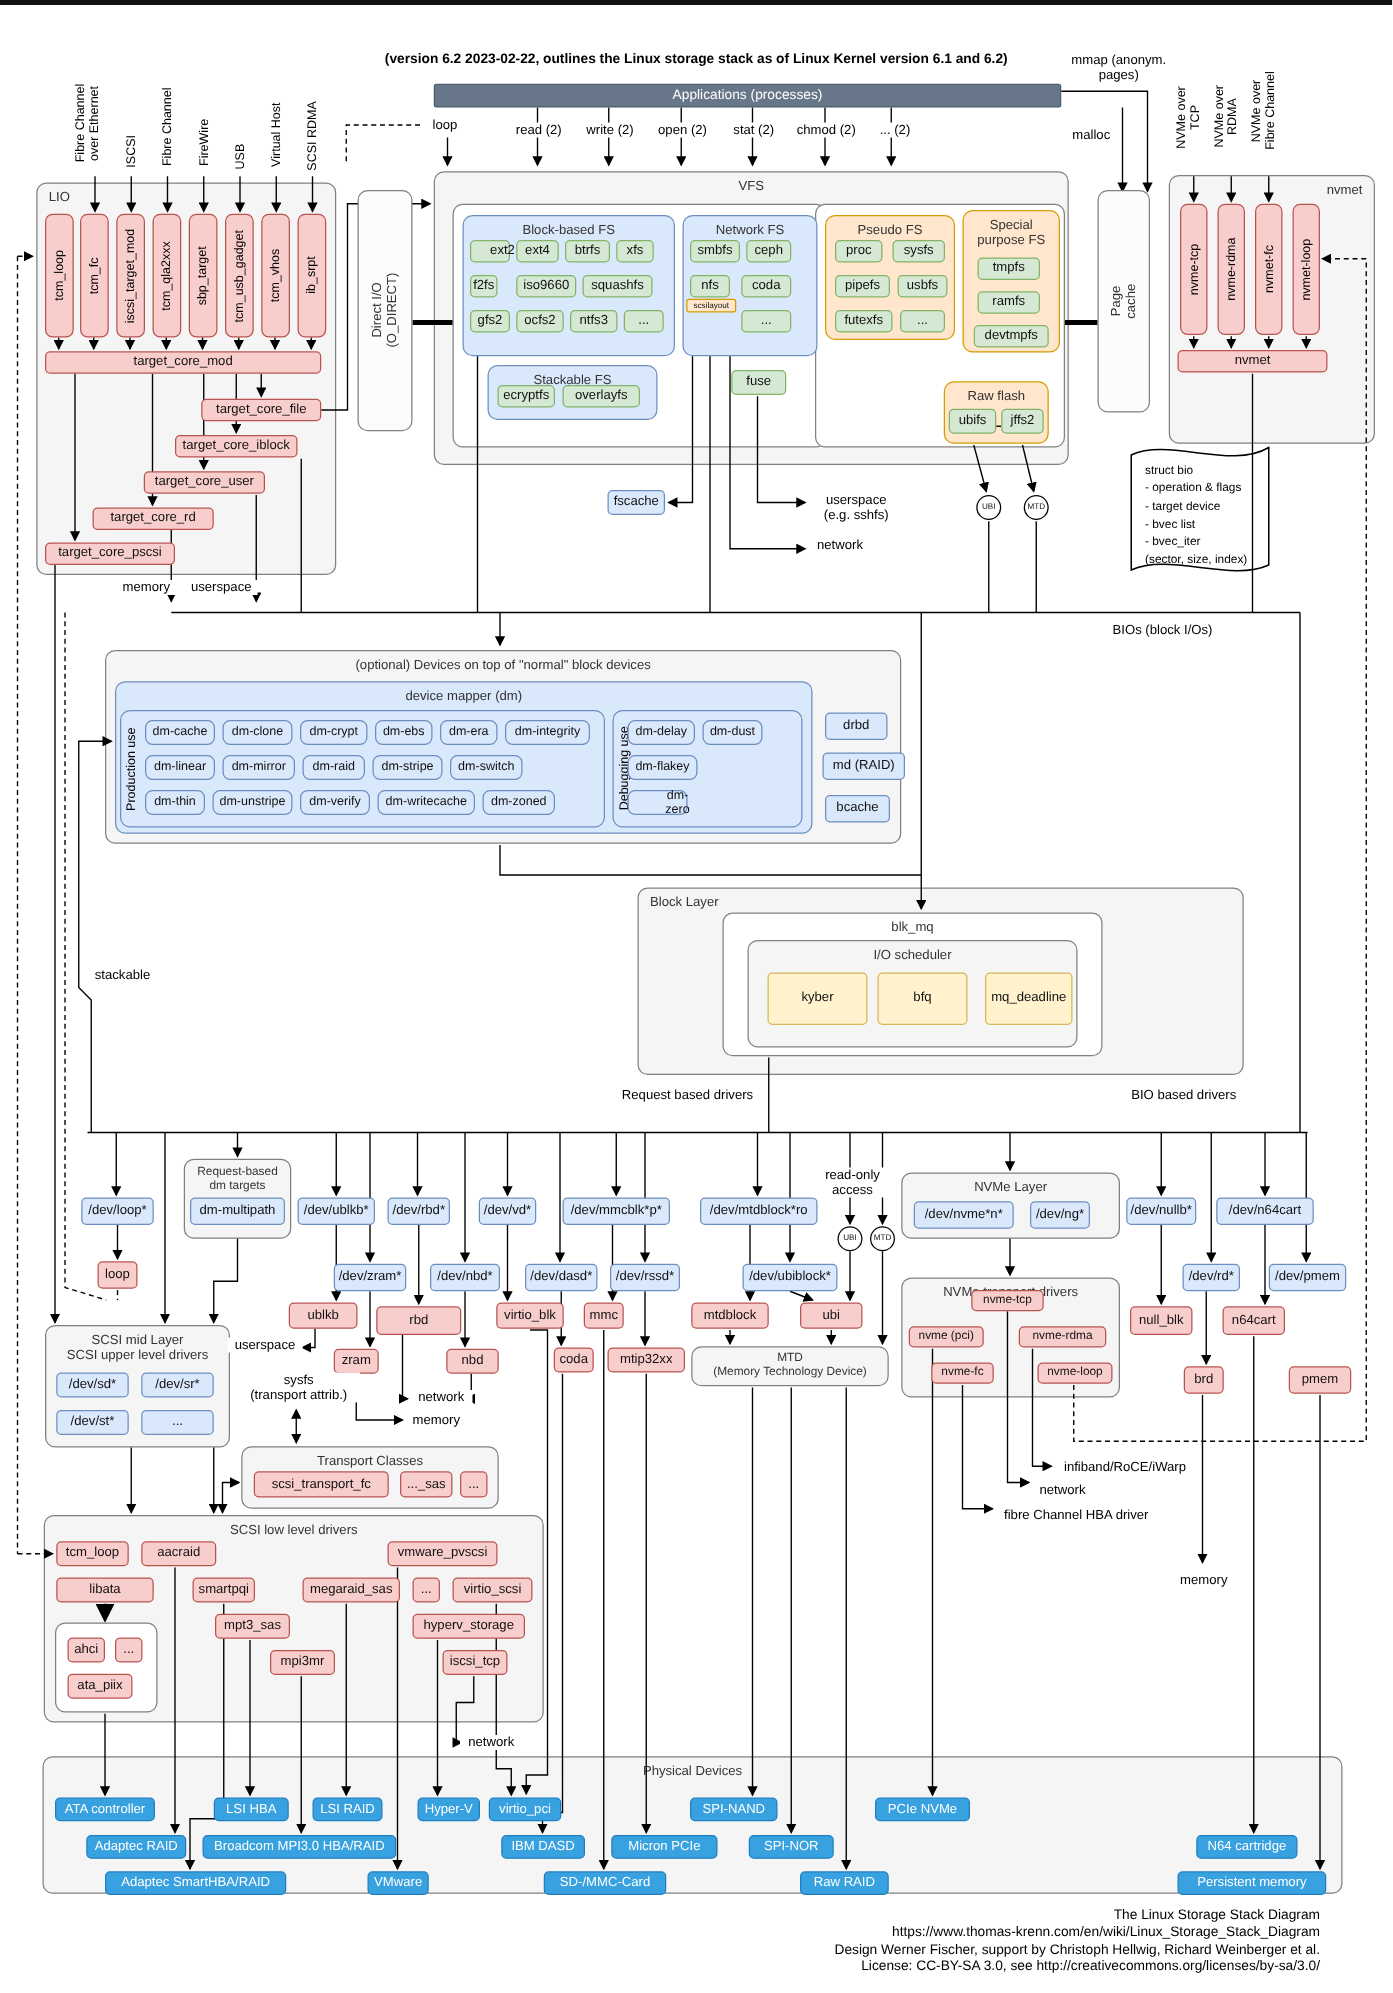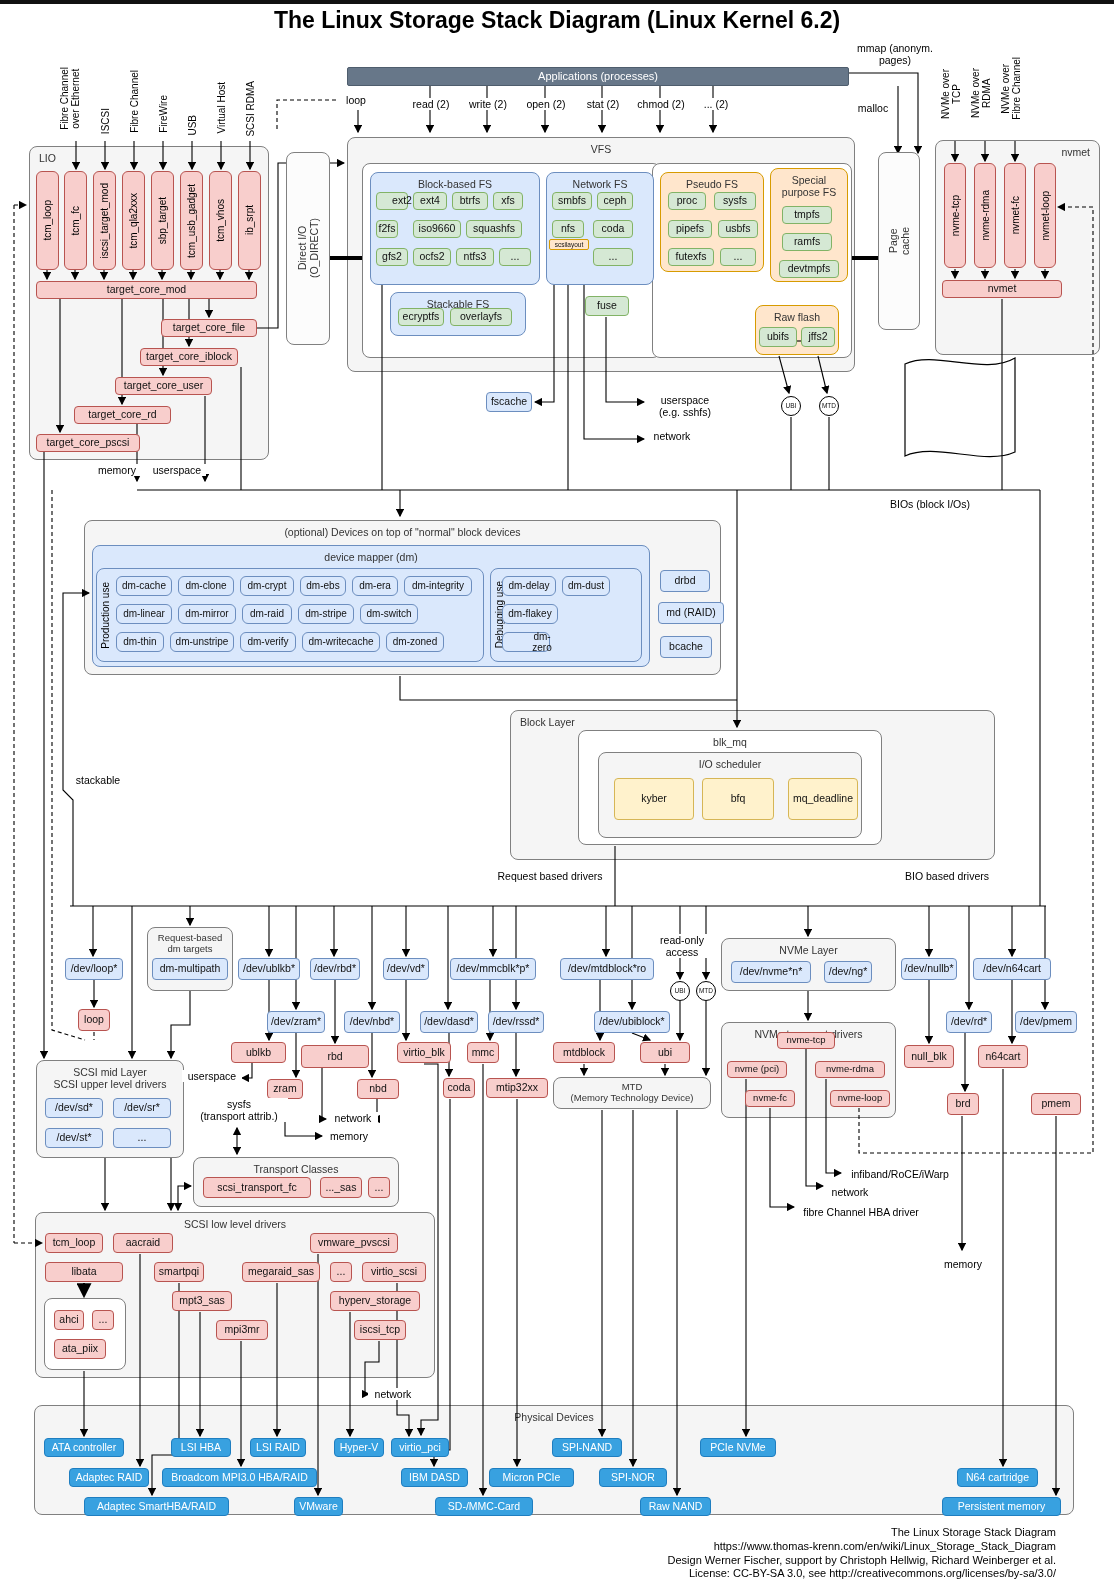--- a/index.html
+++ b/index.html
@@ -35,21 +35,21 @@
   .lbl{position:absolute;font-size:10.5px;color:#000;white-space:pre-line;line-height:1.18;background:#fff;z-index:4;padding:0 1px;text-align:center;}
   svg#wires{position:absolute;left:0;top:0;z-index:2;pointer-events:none;}
   #structbio-text{position:absolute;font-size:9.5px;line-height:1.5;color:#000;z-index:4;white-space:pre-line;text-align:left;}
   #footer{position:absolute;right:58px;top:1526px;width:620px;text-align:right;font-size:11px;color:#000;line-height:1.25;z-index:4;}
 </style>
 </head>
 <body>
 
 <div id="canvas">
   <div id="topbar"></div>
-  <div class="ttl">The Linux Storage Stack Diagram (Linux Kernel 6.2)</div>
+  <div class="sub">(version 6.2 2023-02-22, outlines the Linux storage stack as of Linux Kernel version 6.1 and 6.2)</div>
 
   <div id="layer-containers">
       <div class="cont cgray" style="left: 29px; top: 146px; width: 240px; height: 314px;">
         <span class="clabel lp-tl">LIO</span>
       </div>
       <div class="cont cgray" style="left: 347px; top: 137px; width: 508px; height: 235px;">
         <span class="clabel lp-tc">VFS</span>
       </div>
       <div class="cont cwhite" style="left: 362px; top: 163px; width: 299px; height: 195px;"></div>
       <div class="cont cwhite" style="left: 652px; top: 163px; width: 200px; height: 195px;"></div>
@@ -499,21 +499,21 @@
       <div class="node phys" style="left: 700px; top: 1438px; width: 76px; height: 19px;">PCIe NVMe</div>
       <div class="node phys" style="left: 69px; top: 1468px; width: 80px; height: 19px;">Adaptec RAID</div>
       <div class="node phys" style="left: 162px; top: 1468px; width: 155px; height: 19px;">Broadcom MPI3.0 HBA/RAID</div>
       <div class="node phys" style="left: 401px; top: 1468px; width: 67px; height: 19px;">IBM DASD</div>
       <div class="node phys" style="left: 489px; top: 1468px; width: 85px; height: 19px;">Micron PCIe</div>
       <div class="node phys" style="left: 599px; top: 1468px; width: 68px; height: 19px;">SPI-NOR</div>
       <div class="node phys" style="left: 957px; top: 1468px; width: 81px; height: 19px;">N64 cartridge</div>
       <div class="node phys" style="left: 84px; top: 1497px; width: 145px; height: 19px;">Adaptec SmartHBA/RAID</div>
       <div class="node phys" style="left: 294px; top: 1497px; width: 49px; height: 19px;">VMware</div>
       <div class="node phys" style="left: 435px; top: 1497px; width: 98px; height: 19px;">SD-/MMC-Card</div>
-      <div class="node phys" style="left: 640px; top: 1497px; width: 71px; height: 19px;">Raw NAND</div>
+      <div class="node phys" style="left: 640px; top: 1497px; width: 71px; height: 19px;">Raw RAID</div>
       <div class="node phys" style="left: 942px; top: 1497px; width: 119px; height: 19px;">Persistent memory</div>
       <div class="lbl" style="left: 338px; top: 94px; width: 34px; height: 12px;">loop</div>
       <div class="lbl" style="left: 405px; top: 98px; width: 50px; height: 12px;">read (2)</div>
       <div class="lbl" style="left: 462px; top: 98px; width: 50px; height: 12px;">write (2)</div>
       <div class="lbl" style="left: 520px; top: 98px; width: 50px; height: 12px;">open (2)</div>
       <div class="lbl" style="left: 578px; top: 98px; width: 48px; height: 12px;">stat (2)</div>
       <div class="lbl" style="left: 632px; top: 98px; width: 56px; height: 12px;">chmod (2)</div>
       <div class="lbl" style="left: 695px; top: 98px; width: 40px; height: 12px;">... (2)</div>
       <div class="lbl" style="left: 846px; top: 42px; width: 96px; height: 24px;">mmap (anonym.
 pages)</div>
@@ -534,20 +534,26 @@
 (transport attrib.)</div>
       <div class="lbl" style="left: 328px; top: 1112px; width: 48px; height: 12px;">network</div>
       <div class="lbl" style="left: 324px; top: 1130px; width: 48px; height: 12px;">memory</div>
       <div class="lbl" style="left: 843px; top: 1168px; width: 112px; height: 12px;">infiband/RoCE/iWarp</div>
       <div class="lbl" style="left: 825px; top: 1186px; width: 48px; height: 12px;">network</div>
       <div class="lbl" style="left: 796px; top: 1206px; width: 128px; height: 12px;">fibre Channel HBA driver</div>
       <div class="lbl" style="left: 938px; top: 1258px; width: 48px; height: 12px;">memory</div>
       <div class="lbl" style="left: 368px; top: 1388px; width: 48px; height: 12px;">network</div>
     </div>
 
+  <div id="structbio-text" style="left:916px;top:370px;width:96px;">struct bio
+- operation &amp; flags
+- target device
+- bvec list
+- bvec_iter
+  (sector, size, index)</div>
 
   <div id="footer">
     <div>The Linux Storage Stack Diagram</div>
     <div>https://www.thomas-krenn.com/en/wiki/Linux_Storage_Stack_Diagram</div>
     <div>Design Werner Fischer, support by Christoph Hellwig, Richard Weinberger et al.</div>
     <div>License: CC-BY-SA 3.0, see http://creativecommons.org/licenses/by-sa/3.0/</div>
   </div>
 </div>
 
 </body></html>

